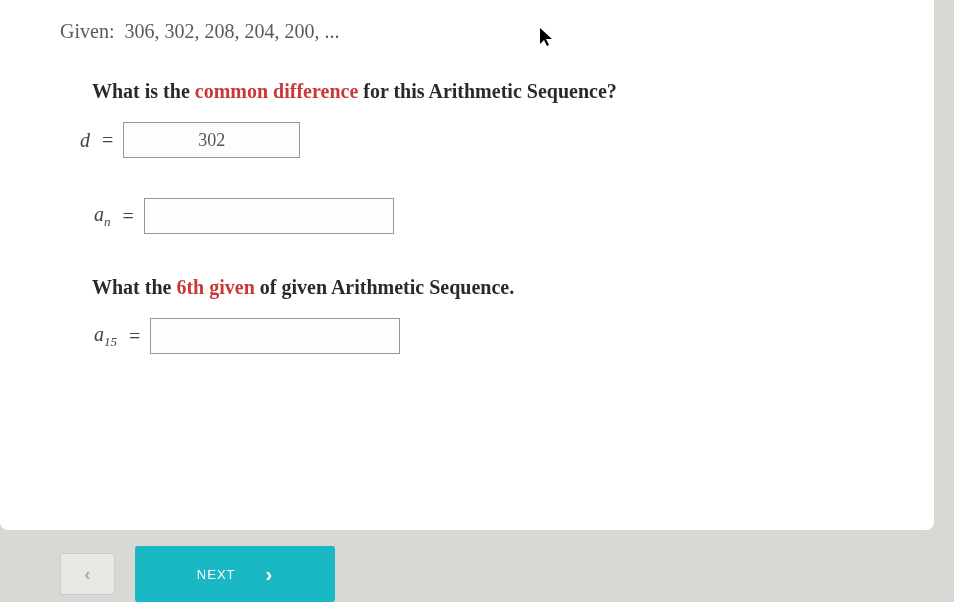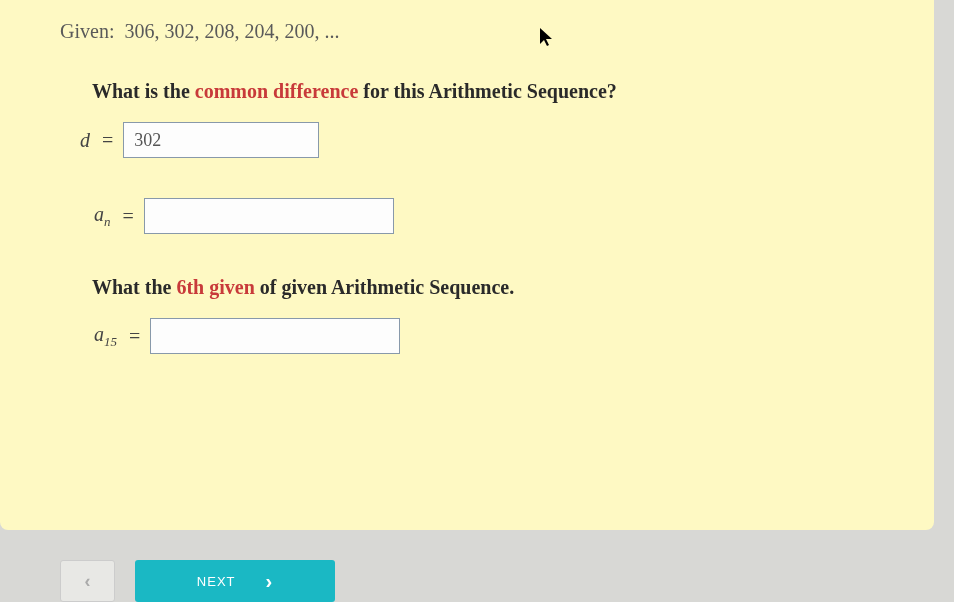--- a/index.html
+++ b/index.html
@@ -5,21 +5,21 @@
     * { box-sizing: border-box; margin: 0; padding: 0; }
     body {
       font-family: Georgia, 'Times New Roman', serif;
       background: #d8d8d5;
       width: 954px;
       height: 602px;
       overflow: hidden;
       position: relative;
     }
     .content-area {
-      background: #fef9c3;
+      background: #ffffff;
       margin: 0 20px 0 0;
       padding: 20px 57px 30px 60px;
       min-height: 530px;
       border-radius: 0 0 8px 8px;
     }
     .given-line {
       font-size: 20px;
       color: #5a5a5a;
       font-weight: 500;
       margin-bottom: 35px;
@@ -59,21 +59,21 @@
     .answer-input {
       border: 1px solid #8899aa;
       background: #fdfdfd;
       height: 36px;
       padding: 4px 10px;
       font-size: 18px;
       font-family: Georgia, serif;
       color: #555;
       outline: none;
     }
-    .input-small { width: 196px; }
+    .input-small { width: 177px; text-align: center; }
     .input-large { width: 250px; }
     .button-bar {
       position: absolute;
       bottom: 0;
       left: 60px;
       display: flex;
       align-items: center;
       gap: 20px;
     }
     .prev-button {
@@ -85,21 +85,21 @@
       cursor: pointer;
       display: flex;
       align-items: center;
       justify-content: center;
       color: #aaa;
       font-size: 18px;
       font-weight: bold;
     }
     .next-button {
       width: 200px;
-      height: 42px;
+      height: 56px;
       background: #1ab8c4;
       border: none;
       border-radius: 3px;
       cursor: pointer;
       display: flex;
       align-items: center;
       justify-content: center;
       gap: 30px;
       color: #fff;
       font-family: Arial, sans-serif;

